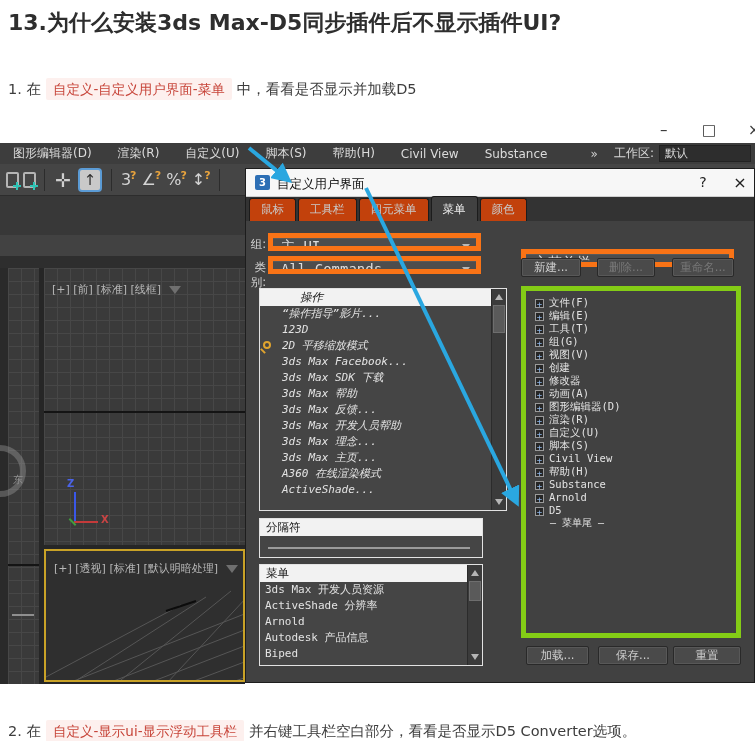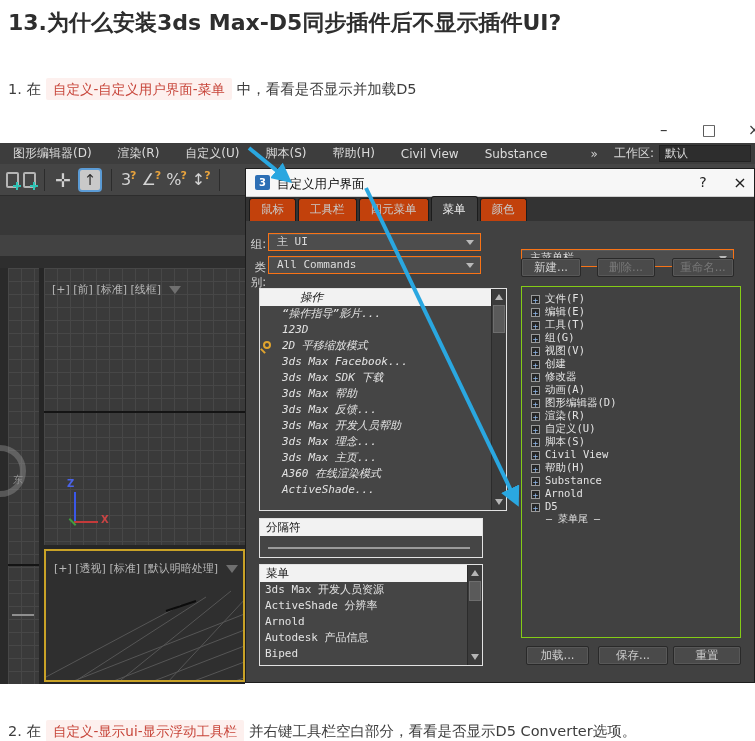--- a/index.html
+++ b/index.html
@@ -78,22 +78,22 @@
   .dtitletext { position:absolute; left:31px; top:7px; font-size:12.5px; color:#101010; }
   .dhelp { position:absolute; left:448px; top:5px; font-size:14px; color:#222; width:18px; text-align:center; }
   .dclose { position:absolute; left:484px; top:4px; font-size:16px; color:#222; width:20px; text-align:center; }
   .tabrow { position:absolute; left:0; top:28px; width:508px; height:24px; background:#333;
             display:flex; align-items:flex-end; padding-left:3px; }
   .tab { background:#c2410c; border:1px solid #1c1c1c; border-bottom:none; border-radius:3px 3px 0 0;
          color:#c9c9c9; font-size:11.5px; padding:3px 11px 4px; margin-right:2px; }
   .tab.active { background:#414141; color:#ececec; padding-top:5px; }
 
   .dlabel { position:absolute; font-size:11.5px; color:#d6d6d6; }
-  .dd { position:absolute; height:18px; background:#4d4d4d; border:1px solid #f97316;
-        box-shadow: inset 0 1px 0 rgba(255,255,255,.07); color:#ddd; font-size:11px;
+  .dd { position:absolute; height:18px; background:#4d4d4d; border:5px solid #f97316;
+        box-shadow: inset 0 1px 0 rgba(255,255,255,.07); color:#ddd; font-size:14px;
         line-height:16px; padding:0 18px 0 8px; font-family:"DejaVu Sans Mono",monospace; white-space:nowrap; overflow:hidden; }
   .dd::after { content:""; position:absolute; right:6px; top:6px; border-left:4px solid transparent;
                border-right:4px solid transparent; border-top:5px solid #b9b9b9; }
   .btn3 { position:absolute; height:19px; background:#4a4a4a; border:1px solid #292929;
           box-shadow: inset 0 0 0 1px #585858; border-radius:2px; color:#cfcfcf; font-size:11.5px;
           text-align:center; line-height:17px; }
   .btn3.disabled { color:#787878; }
 
   .listbox { position:absolute; background:#454545; border:1px solid #e2e2e2; overflow:hidden; }
   .lhdr { background:#f2f2f2; color:#141414; font-size:11.5px; height:17px; line-height:17px; padding-left:6px; }
@@ -104,21 +104,21 @@
   .magicon::after { content:""; position:absolute; left:-5px; top:7px; width:6px; height:2px;
                     background:#e0a42e; transform:rotate(45deg); }
   .scroll { position:absolute; right:0; top:0; bottom:0; width:15px; background:#3b3b3b; border-left:1px solid #2b2b2b; }
   .sarr { position:absolute; left:3px; width:0; height:0; border-left:4px solid transparent; border-right:4px solid transparent; }
   .sarr.up { top:5px; border-bottom:6px solid #b5b5b5; }
   .sarr.down { bottom:5px; border-top:6px solid #b5b5b5; }
   .sthumb { position:absolute; left:1px; width:12px; background:#5a5a5a; border:1px solid #6e6e6e; }
   .sepline { position:absolute; left:8px; right:12px; top:28px; height:2px; background:#9a9a9a; }
 
   .tree { position:absolute; left:275px; top:117px; width:220px; height:352px; background:#414141;
-          border:1px solid #84cc16; overflow:hidden; }
+          border:5px solid #84cc16; overflow:hidden; }
   .trow { height:13px; line-height:13px; color:#e3e3e3; font-size:10.5px; padding-left:9px;
           font-family:"DejaVu Sans Mono",monospace; white-space:nowrap; }
   .plus { display:inline-block; width:9px; height:9px; line-height:8px; background:#262626;
           border:1px solid #9a9a9a; color:#8fb7e9; font-size:9px; text-align:center; margin-right:5px;
           vertical-align:-1px; }
   .ttail { padding-left:24px; color:#e3e3e3; font-size:10px; height:14px; line-height:14px;
            font-family:Liberation Mono, monospace; }
 
   .arrows { position:absolute; left:0; top:0; width:755px; height:569px; pointer-events:none; }
 </style>

